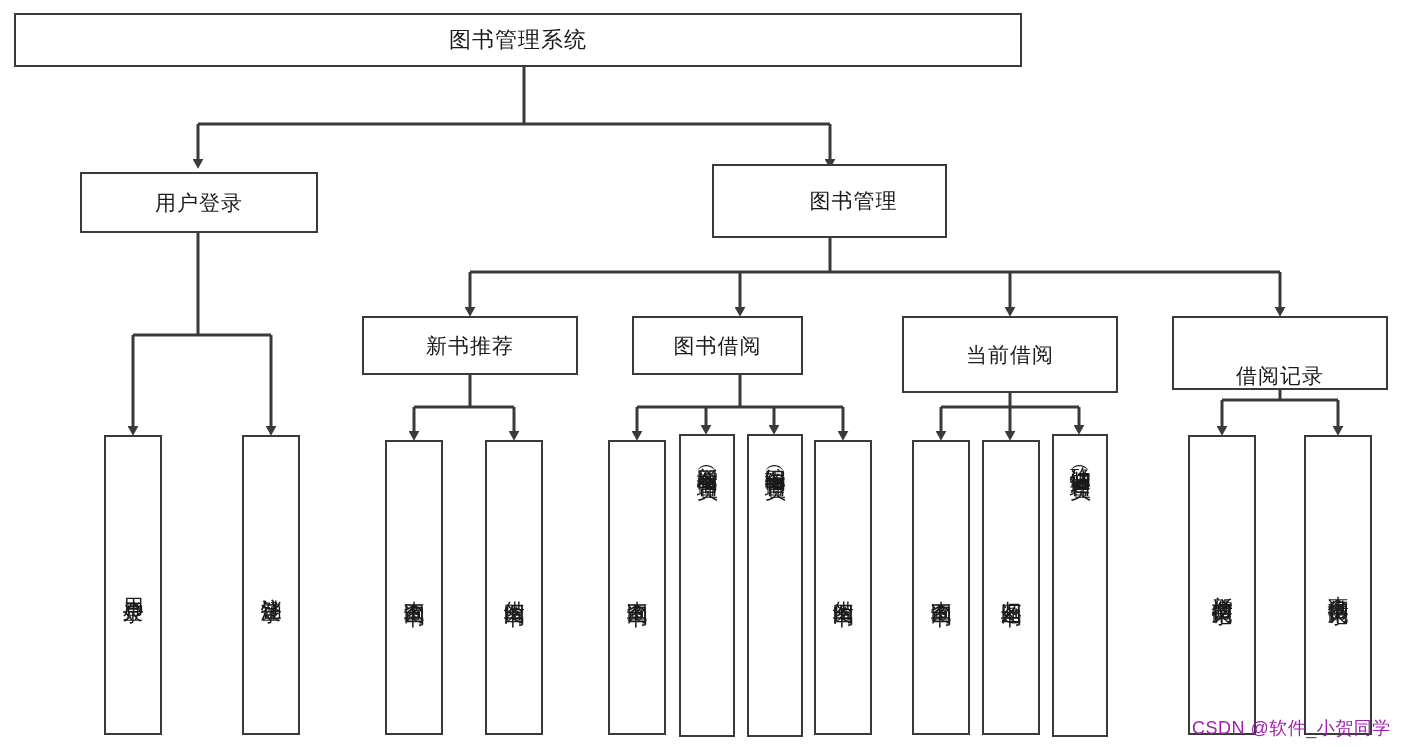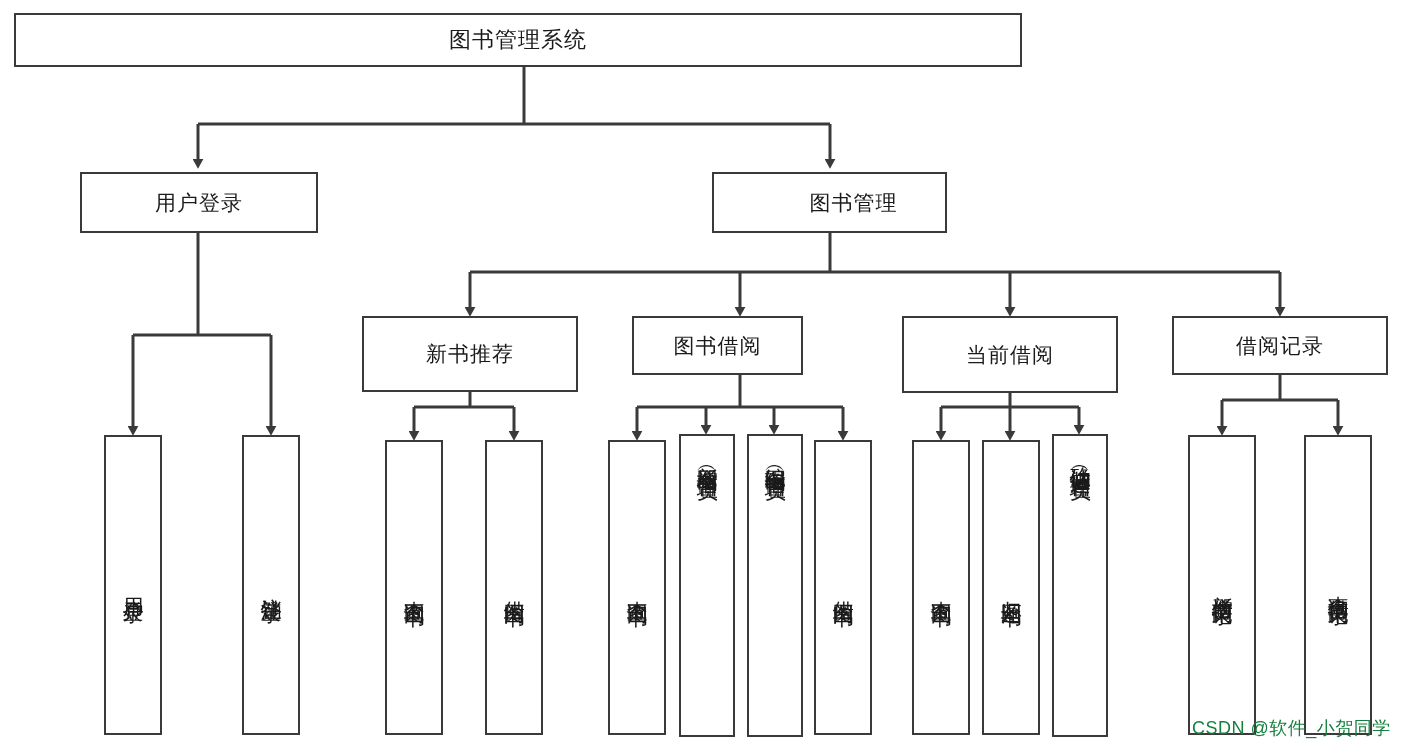--- a/index.html
+++ b/index.html
@@ -54,21 +54,21 @@
     justify-content: flex-start;
     padding-top: 14px;
   }
   .node.vert.center-v {
     justify-content: center;
     padding-top: 0;
   }
   .watermark {
     position: absolute;
     font-size: 18px;
-    color: #15803d;
+    color: #a21caf;
     white-space: nowrap;
     letter-spacing: 0.5px;
   }
 </style>
 </head>
 <body>
 
 <div id="canvas">
 
   <svg class="edges" viewBox="0 0 1405 747" xmlns="http://www.w3.org/2000/svg">
@@ -121,34 +121,34 @@
     </g>
   </svg>
 
   <div class="node horiz root" style="left:14px; top:13px; width:1008px; height:54px;">
     <span>图书管理系统</span>
   </div>
 
   <div class="node horiz" style="left:80px; top:172px; width:238px; height:61px;">
     <span>用户登录</span>
   </div>
-  <div class="node horiz" style="left:712px; top:172px; width:235px; height:61px;padding-left:48px;">
+  <div class="node horiz" style="left:712px; top:164px; width:235px; height:74px;padding-left:48px;">
     <span>图书管理</span>
   </div>
 
-  <div class="node horiz" style="left:362px; top:316px; width:216px; height:76px;">
+  <div class="node horiz" style="left:362px; top:316px; width:216px; height:59px;">
     <span>新书推荐</span>
   </div>
   <div class="node horiz" style="left:632px; top:316px; width:171px; height:59px;">
     <span>图书借阅</span>
   </div>
   <div class="node horiz" style="left:902px; top:316px; width:216px; height:77px;">
     <span>当前借阅</span>
   </div>
-  <div class="node horiz" style="left:1172px; top:316px; width:216px; height:59px;">
+  <div class="node horiz" style="left:1172px; top:316px; width:216px; height:74px;align-items:flex-end;">
     <span>借阅记录</span>
   </div>
 
   <div class="node vert center-v" style="left:104px; top:435px; width:58px; height:300px;">
     <span>用户登录</span>
   </div>
   <div class="node vert center-v" style="left:242px; top:435px; width:58px; height:300px;">
     <span>注销登录</span>
   </div>
 

